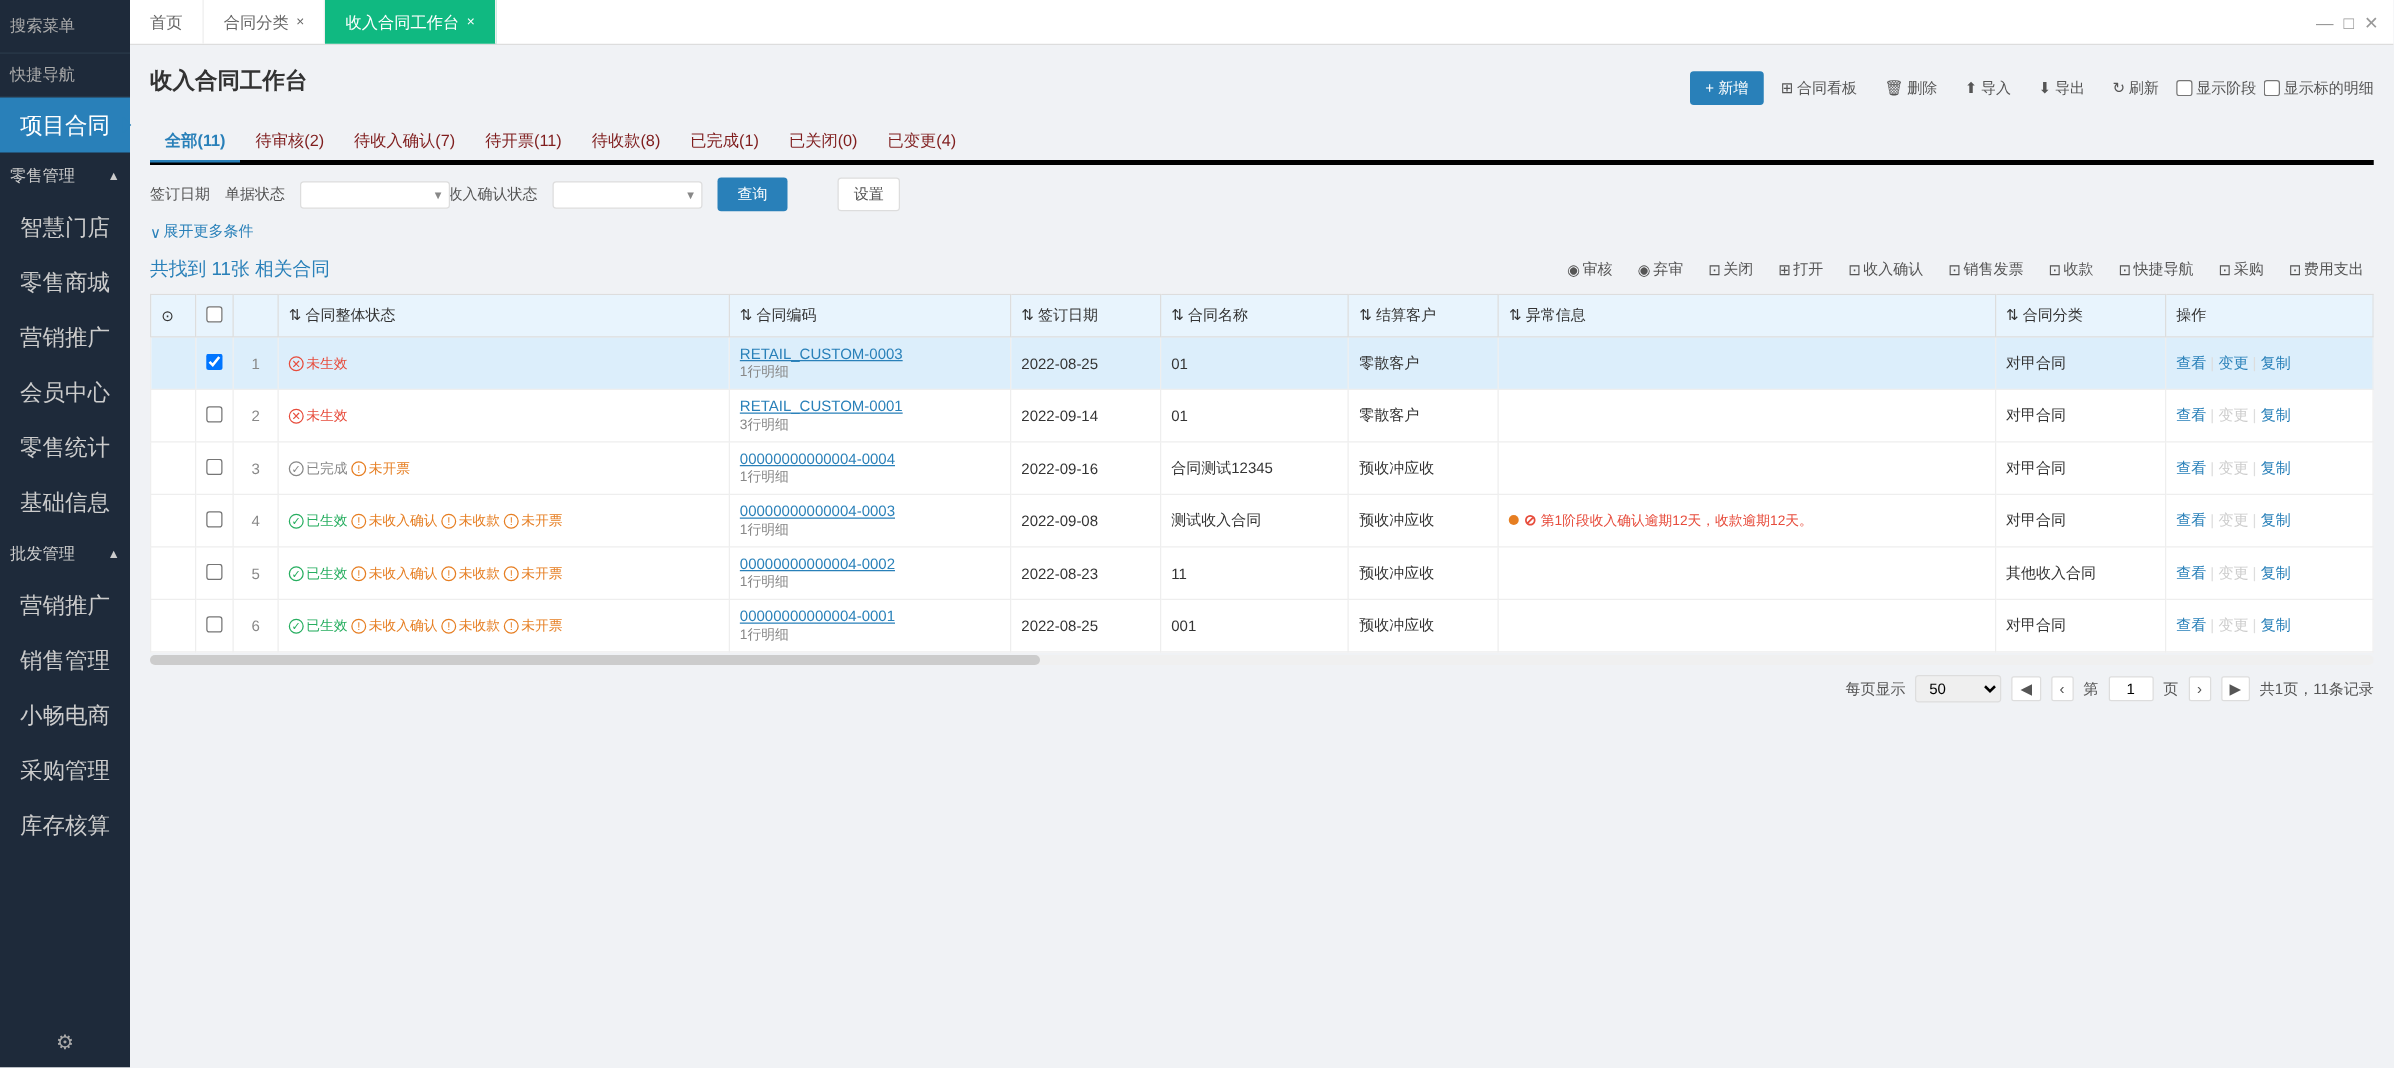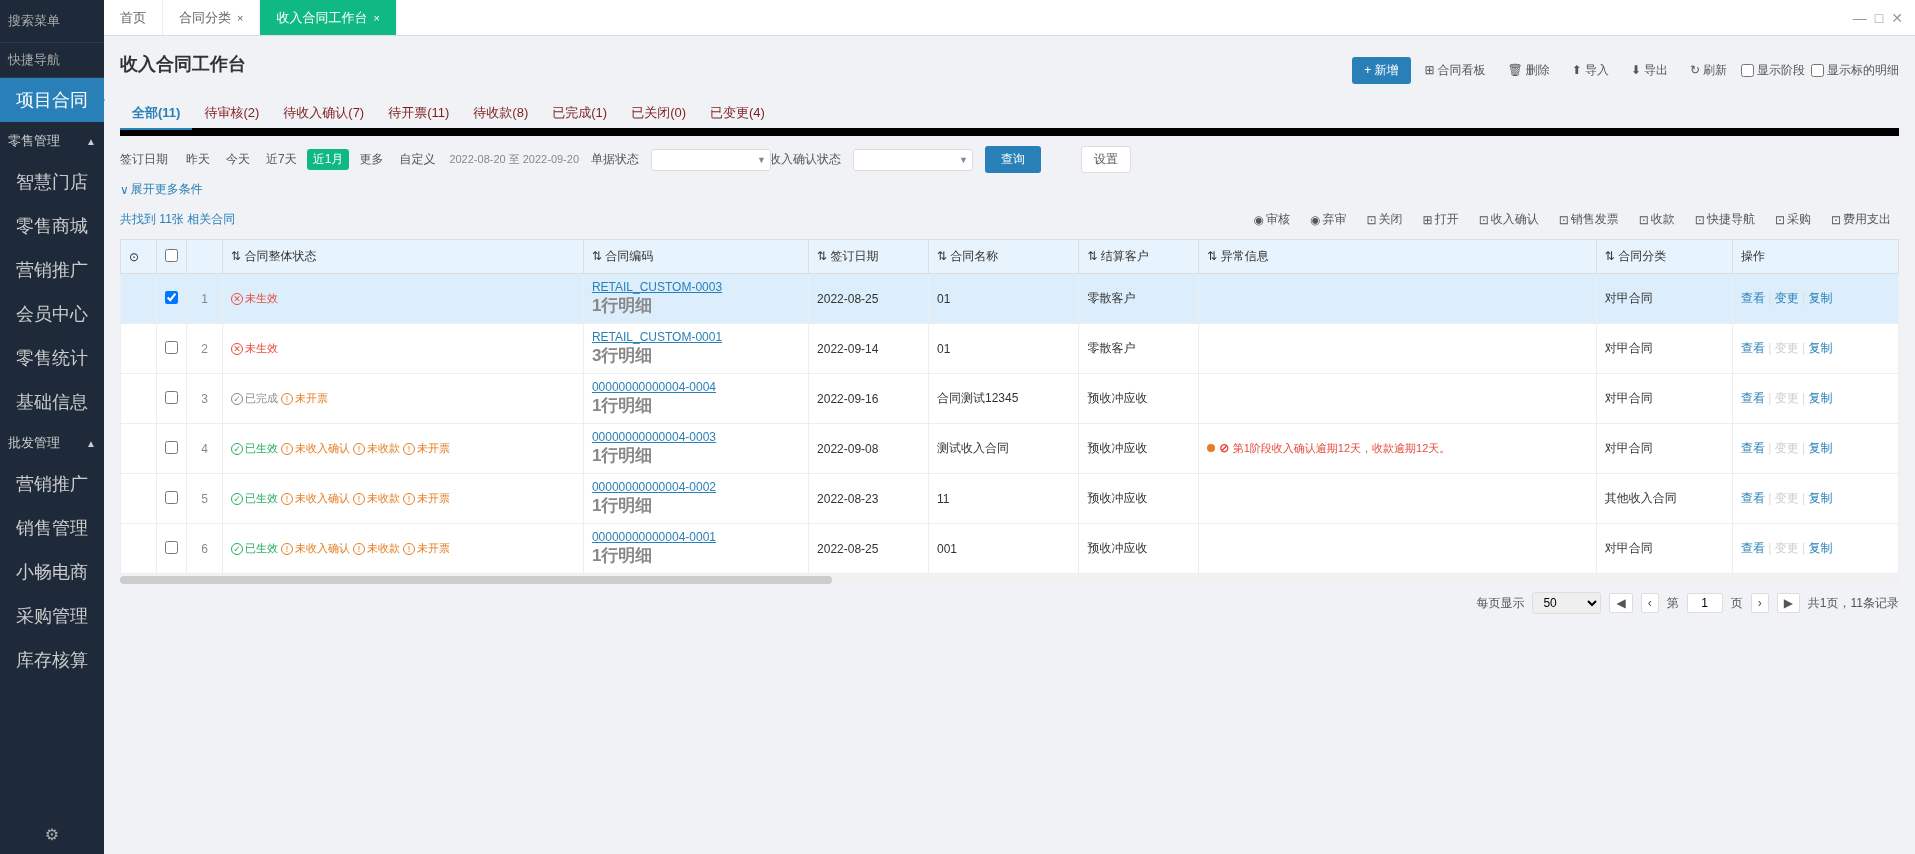--- a/index.html
+++ b/index.html
@@ -28,58 +28,58 @@
     .tab-close-window { margin-left: auto; display: flex; gap: 8px; padding-right: 12px; font-size: 14px; color: #999; cursor: pointer; }
 
     
     .content { flex: 1; overflow: auto; padding: 16px; }
     .page-title { font-size: 18px; font-weight: bold; color: #333; margin-bottom: 12px; }
     .toolbar-btn { display: flex; align-items: center; gap: 3px; padding: 4px 8px; font-size: 12px; color: #555; cursor: pointer; border: none; background: none; }
     .toolbar-btn-primary { background: #2980b9; color: #fff; border: none; padding: 5px 12px; border-radius: 3px; font-size: 12px; cursor: pointer; }
     .checkbox-label { font-size: 12px; color: #555; display: flex; align-items: center; gap: 3px; }
 
     
-    .status-tabs { display: flex; gap: 0; border-bottom: 8px solid #000000; margin-bottom: 10px; align-items: center; }
+    .status-tabs { display: flex; gap: 0; border-bottom: 4px solid #000000; margin-bottom: 10px; align-items: center; }
     .status-tab { padding: 6px 12px; font-size: 13px; color: #7f1d1d; cursor: pointer; border-bottom: 2px solid transparent; margin-bottom: -2px; }
     .status-tab.active { color: #2980b9; border-bottom: 2px solid #2980b9; font-weight: bold; }
 
     
     .filter-bar { display: flex; align-items: center; gap: 12px; margin-bottom: 8px; flex-wrap: wrap; }
     .filter-label { font-size: 12px; color: #555; white-space: nowrap; }
     .filter-date-btns { display: flex; gap: 4px; align-items: center; }
     .filter-date-btn { padding: 2px 6px; font-size: 12px; color: #555; cursor: pointer; border: none; background: none; }
     .filter-date-btn.active { background: #10b981; color: #fff; border-radius: 3px; padding: 2px 6px; }
     .filter-date-range { font-size: 11px; color: #888; margin-left: 4px; }
     .filter-select { display: flex; align-items: center; gap: 4px; }
     .filter-select select { border: 1px solid #ddd; padding: 3px 20px 3px 6px; font-size: 12px; border-radius: 3px; background: #fff; appearance: none; min-width: 120px; }
     .filter-select-wrapper { position: relative; display: inline-block; }
     .filter-select-wrapper::after { content: '▼'; position: absolute; right: 5px; top: 50%; transform: translateY(-50%); font-size: 9px; color: #888; pointer-events: none; }
     .expand-btn { color: #2980b9; font-size: 12px; cursor: pointer; display: flex; align-items: center; gap: 2px; }
     .query-btn { background: #2980b9; color: #fff; border: none; padding: 5px 16px; border-radius: 3px; font-size: 12px; cursor: pointer; }
     .setting-btn { border: 1px solid #ddd; background: #fff; color: #555; padding: 4px 12px; border-radius: 3px; font-size: 12px; cursor: pointer; margin-left: 28px; }
 
     
     .table-toolbar { display: flex; align-items: center; margin-bottom: 8px; gap: 8px; }
-    .table-count { font-size: 12px; color: #555; }
+    .table-count { font-size: 15px; color: #555; }
     .table-count span { color: #2980b9; }
     .table-actions { display: flex; gap: 4px; flex-wrap: wrap; margin-left: auto; }
     .action-btn { display: flex; align-items: center; gap: 2px; padding: 3px 8px; font-size: 12px; color: #555; cursor: pointer; border: none; background: none; }
 
     
     .data-table { width: 100%; border-collapse: collapse; background: #fff; font-size: 12px; }
     .data-table th { background: #e8f4fd; color: #333; padding: 8px 8px; text-align: left; border: 1px solid #ddd; white-space: nowrap; font-weight: normal; }
     .data-table td { padding: 6px 8px; border: 1px solid #eee; vertical-align: middle; }
     .data-table tr.selected td { background: #dceefb; }
     .row-num { color: #888; text-align: center; }
     .status-invalid { color: #e74c3c; font-size: 11px; }
     .status-valid { color: #27ae60; font-size: 11px; }
     .status-complete { color: #888; font-size: 11px; }
     .status-orange { color: #e67e22; font-size: 11px; }
     .contract-link { color: #2980b9; text-decoration: underline; cursor: pointer; display: block; }
-    .contract-sub { color: #888; font-size: 17px; font-weight: bold; }
+    .contract-sub { color: #888; font-size: 11px; }
     .action-link { color: #2980b9; cursor: pointer; }
     .action-divider { color: #ddd; }
     .warning-text { color: #e74c3c; font-size: 11px; }
     .warning-icon { color: #e74c3c; font-weight: bold; }
     .summary-row td { background: #fff9e6; font-weight: bold; }
 
     
     .pagination { display: flex; align-items: center; justify-content: flex-end; gap: 8px; padding: 8px 0; font-size: 12px; color: #555; }
     .page-size-label { color: #555; }
     .page-size-select { border: 1px solid #ddd; padding: 2px 20px 2px 6px; font-size: 12px; border-radius: 3px; }
@@ -227,29 +227,20 @@
       <div class="status-tab">待收入确认(7)</div>
       <div class="status-tab">待开票(11)</div>
       <div class="status-tab">待收款(8)</div>
       <div class="status-tab">已完成(1)</div>
       <div class="status-tab">已关闭(0)</div>
       <div class="status-tab">已变更(4)</div>
     </div>
 
     <div class="filter-bar">
       <span class="filter-label">签订日期</span>
-      <div class="filter-date-btns">
-        <button class="filter-date-btn">昨天</button>
-        <button class="filter-date-btn">今天</button>
-        <button class="filter-date-btn">近7天</button>
-        <button class="filter-date-btn active">近1月</button>
-        <button class="filter-date-btn">更多</button>
-        <button class="filter-date-btn">自定义</button>
-        <span class="filter-date-range">2022-08-20 至 2022-09-20</span>
-      </div>
 
       <span class="filter-label">单据状态</span>
       <div class="filter-select">
         <div class="filter-select-wrapper">
           <select>
             <option></option>
           </select>
         </div>
         <span style="margin-left:-18px;pointer-events:none;"></span>
       </div>

